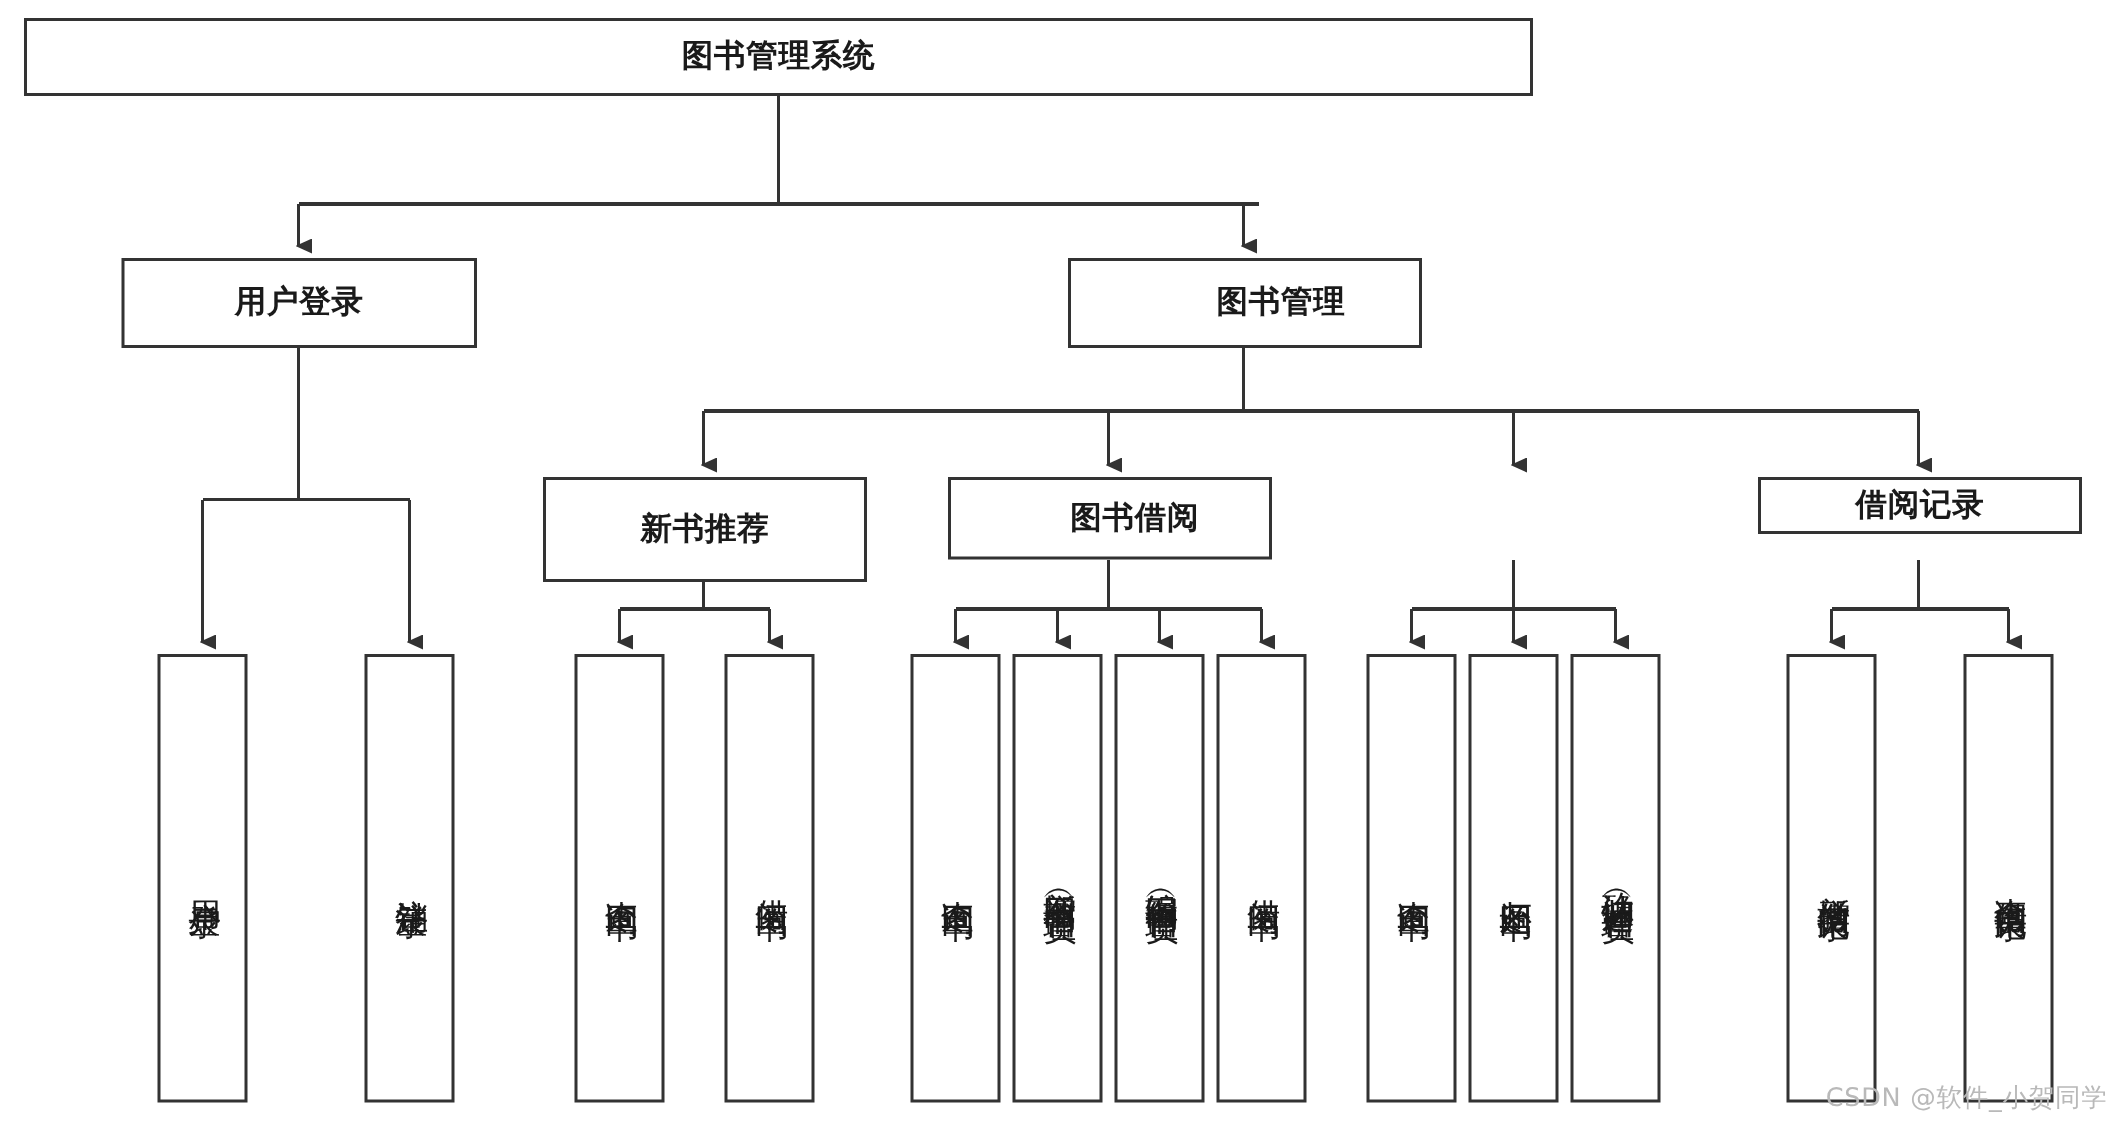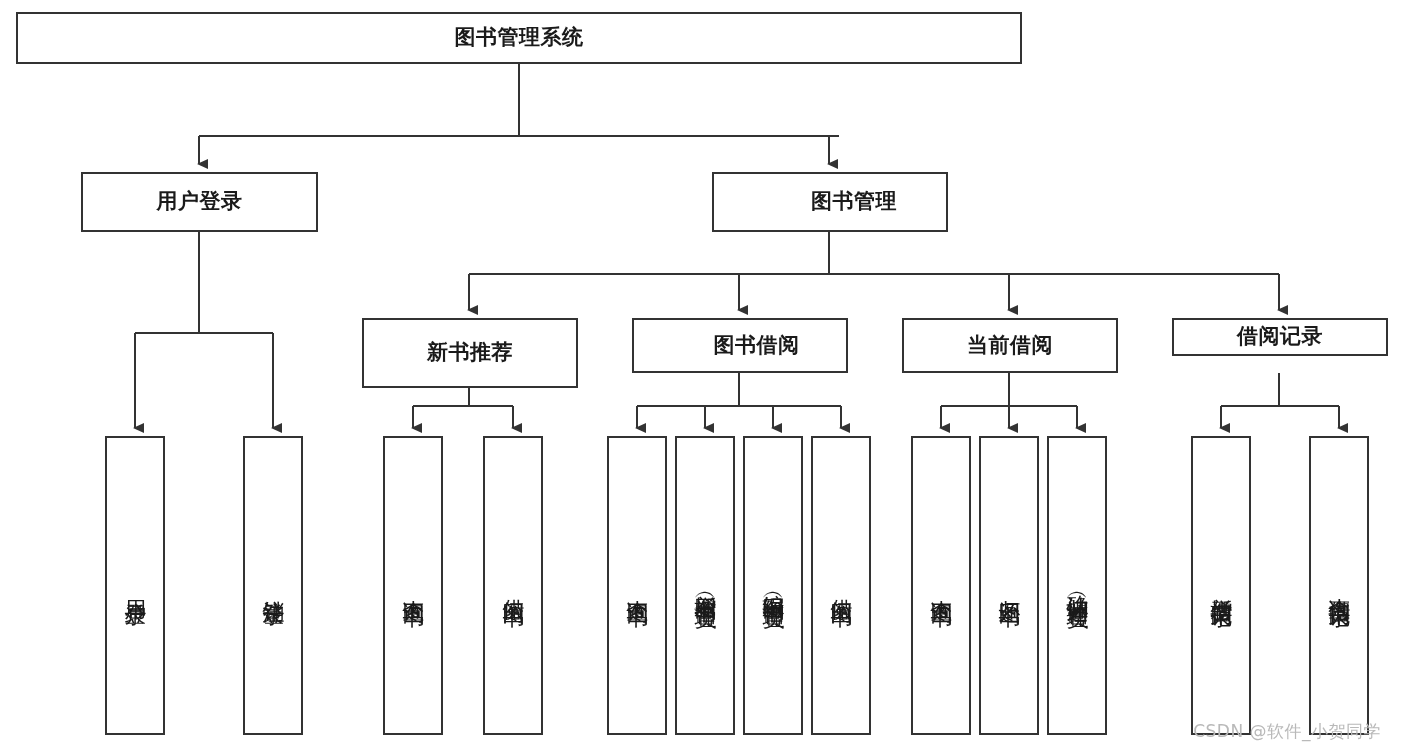--- a/index.html
+++ b/index.html
@@ -51,21 +51,21 @@
     display: block;
     line-height: 1.22;
     white-space: nowrap;
   }
   .node.v .lbl {
     writing-mode: vertical-rl;
     text-orientation: upright;
   }
   .watermark {
     position: absolute;
-    right: 24px;
+    right: 0;
     bottom: 4px;
     font-size: 17px;
     color: #b9b9b9;
     letter-spacing: 0.5px;
     white-space: nowrap;
     pointer-events: none;
   }
 </style>
 </head>
 <body>
@@ -135,23 +135,20 @@
   </div>
 
   <div class="node h" style="left:362px; top:318px; width:216px; height:70px;text-align:center;">
     <span class="lbl">新书推荐</span>
   </div>
 
   <div class="node h" style="left:632px; top:318px; width:216px; height:55px;padding-left:33px;">
     <span class="lbl">图书借阅</span>
   </div>
 
-  <div class="node h" style="left:902px; top:318px; width:216px; height:55px;">
-    <span class="lbl">当前借阅</span>
-  </div>
 
   <div class="node h" style="left:1172px; top:318px; width:216px; height:38px;">
     <span class="lbl">借阅记录</span>
   </div>
 
   <div class="node v" style="left:105px; top:436px; width:60px; height:299px;">
     <span class="lbl">用户登录</span>
   </div>
 
   <div class="node v" style="left:243px; top:436px; width:60px; height:299px;">

